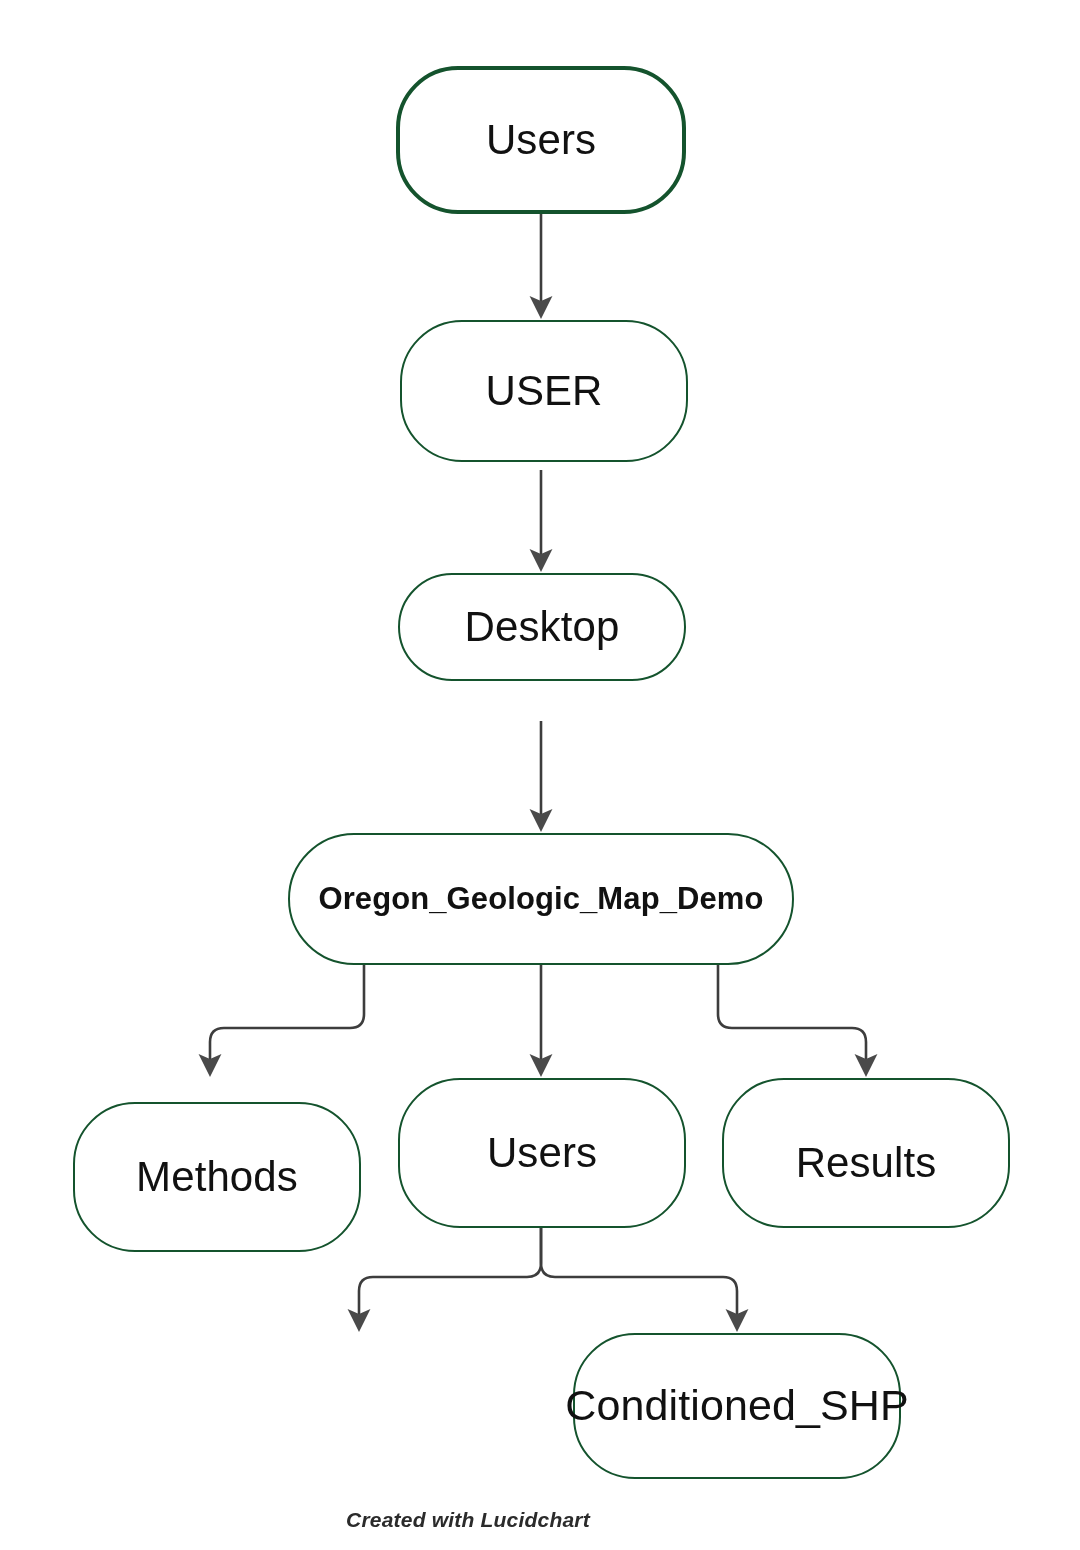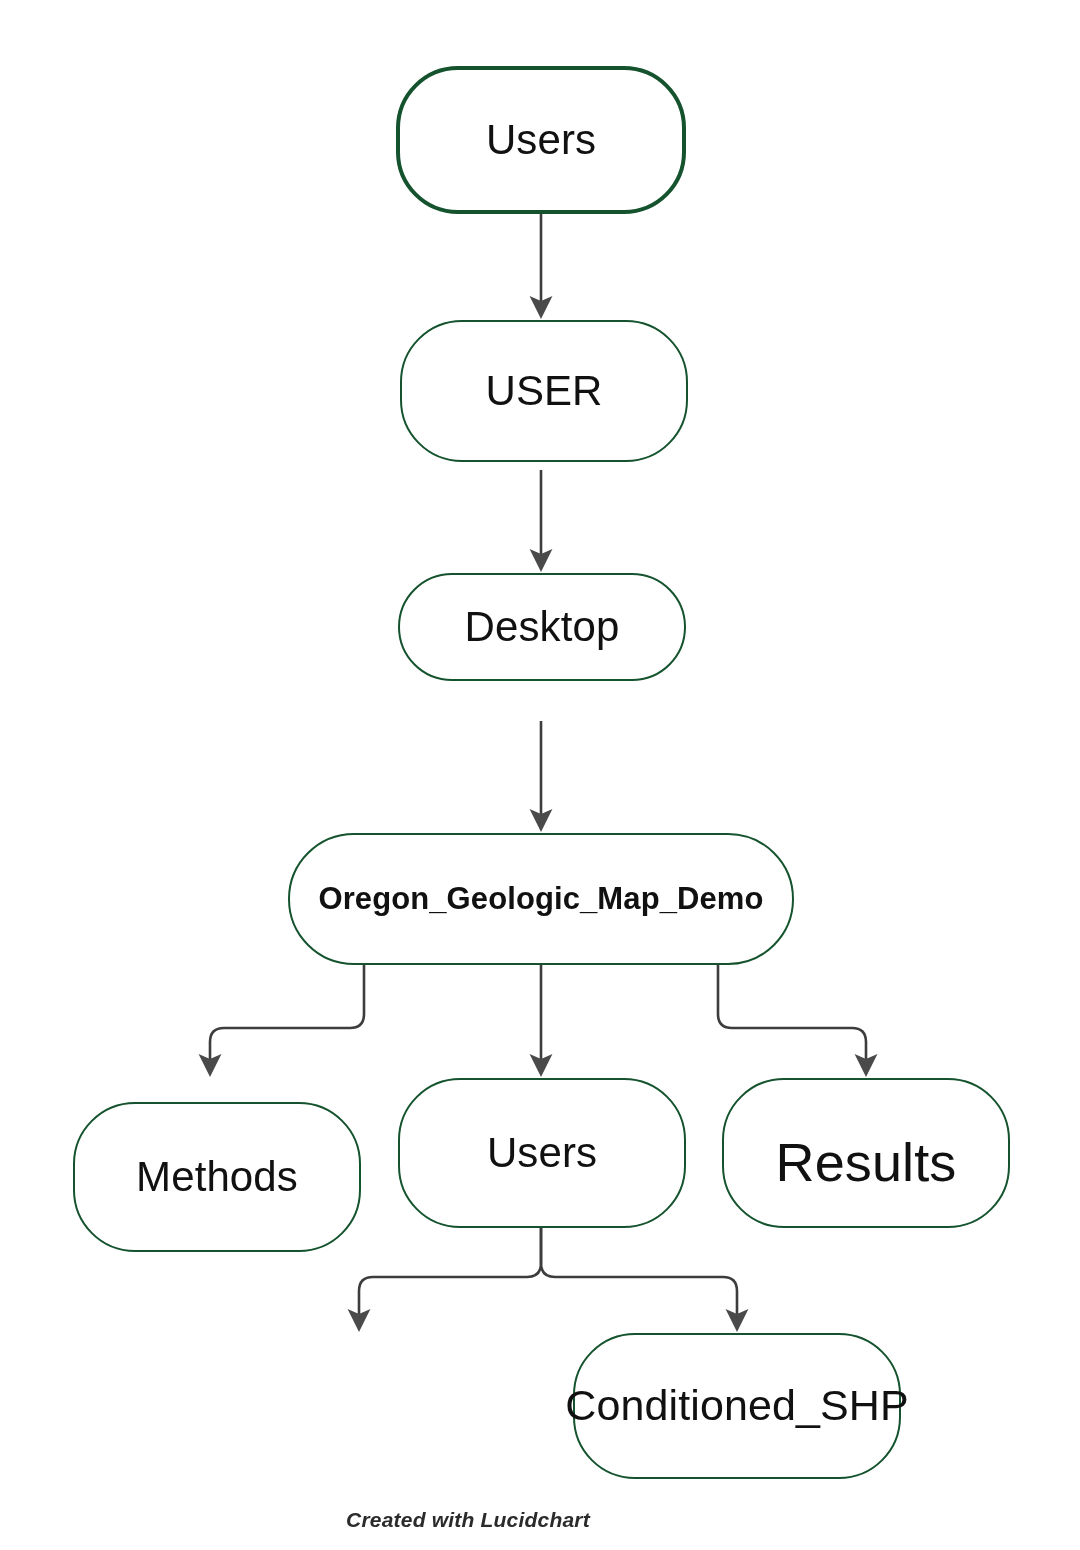--- a/index.html
+++ b/index.html
@@ -58,21 +58,21 @@
   #node-oregon     { left: 288px; top: 833px;  width: 506px; height: 132px; border-radius: 66px; }
   #node-oregon .node-label     { font-size: 31px; font-weight: bold; }
 
   #node-methods    { left: 73px;  top: 1078px; width: 288px; height: 150px; border-radius: 62px; margin-top: 24px; }
   #node-methods .node-label    { font-size: 42px; }
 
   #node-data       { left: 398px; top: 1078px; width: 288px; height: 150px; border-radius: 62px; }
   #node-data .node-label       { font-size: 42px; }
 
   #node-results    { left: 722px; top: 1078px; width: 288px; height: 150px; border-radius: 62px; }
-  #node-results .node-label    { font-size: 54px; margin-top: 20px; }
+  #node-results .node-label    { font-size: 42px; margin-top: 20px; }
 
   #node-orgeol     { left: 213px; top: 1333px; width: 292px; height: 146px; border-radius: 62px; }
   #node-orgeol .node-label     { font-size: 38px; }
 
   #node-condshp    { left: 573px; top: 1333px; width: 328px; height: 146px; border-radius: 62px; }
   #node-condshp .node-label    { font-size: 43px; }
 
   #footer {
     position: absolute;
     left: 0;

